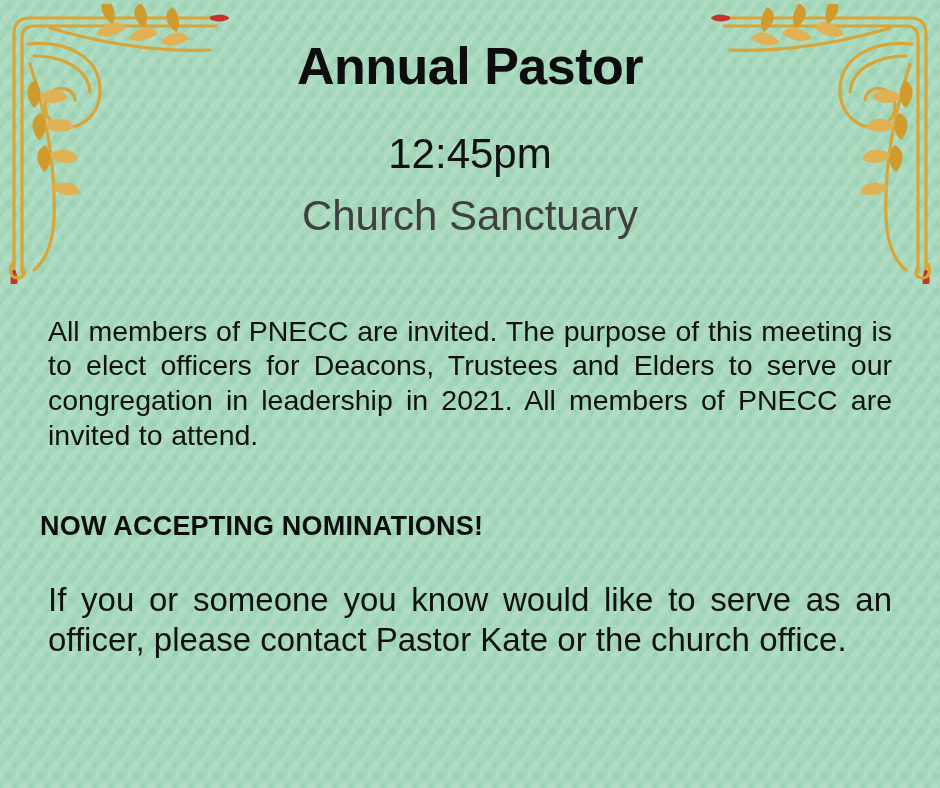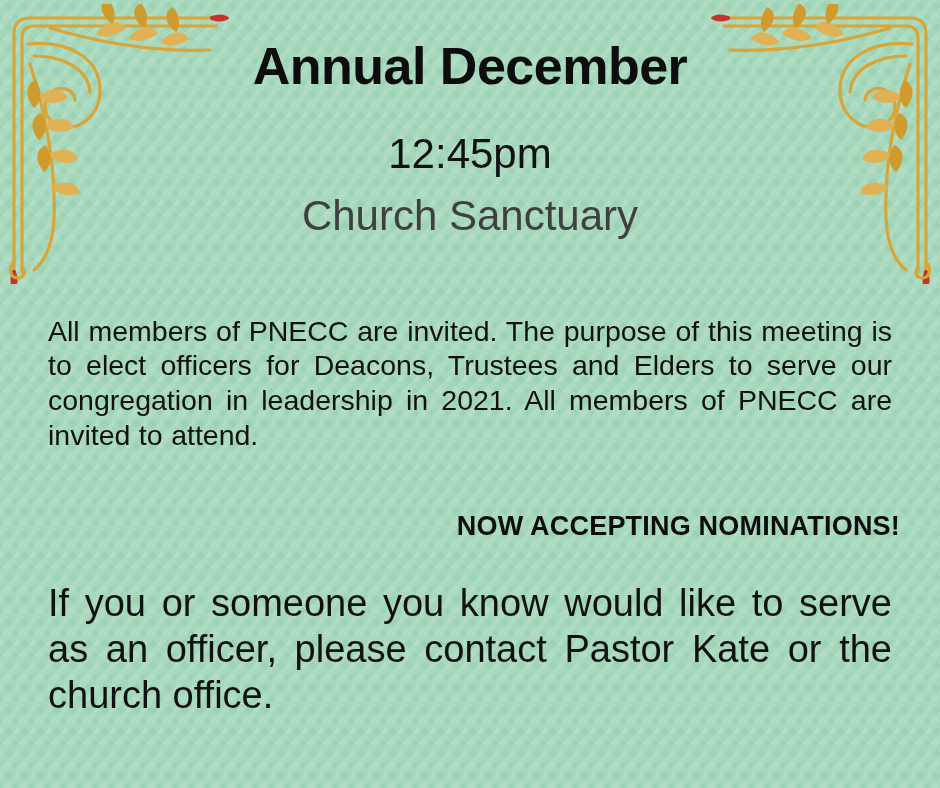--- a/index.html
+++ b/index.html
@@ -92,29 +92,29 @@
     margin: 74px 8px 0 8px;
     font-size: 28.5px;
     line-height: 1.22;
     color: #111;
     text-align: justify;
     text-justify: inter-word;
     word-spacing: 0.02em;
   }
   .nominations {
     margin: 58px 0 0 0;
-    text-align: right;
+    text-align: left;
     font-weight: bold;
     font-size: 27px;
     letter-spacing: 0.2px;
     color: #0d0d0d;
   }
   .closing-para {
     margin: 38px 8px 0 8px;
-    font-size: 38px;
+    font-size: 33px;
     line-height: 1.22;
     color: #111;
     text-align: justify;
     text-justify: inter-word;
   }
 </style>
 </head>
 <body>
 
 <div id="flyer">
@@ -180,21 +180,21 @@
         <path d="M156 38 c 11 -12 24 -13 29 -3 c -12 8 -24 8 -29 3z" fill="#e0b255" stroke="none"></path>
         <path d="M108 20 c -12 -9 -14 -21 -4 -26 c 8 10 8 22 4 26z" fill="#cf9a2e" stroke="none"></path>
         <path d="M140 24 c -12 -9 -13 -20 -3 -25 c 8 10 7 21 3 25z" fill="#cf9a2e" stroke="none"></path>
         <path d="M172 28 c -12 -9 -13 -20 -3 -25 c 8 10 7 21 3 25z" fill="#cf9a2e" stroke="none"></path>
         <path d="M10 258 C 4 264 6 274 14 274 C 20 274 22 268 18 264"></path>
       </g>
     </svg>
   </div>
 
   <div id="content">
-    <h1 class="title">Annual December</h1>
+    <h1 class="title">Annual Pastor</h1>
     <p class="time">12:45pm</p>
     <p class="place">Church Sanctuary</p>
 
     <p class="body-para">All members of PNECC are invited.  The purpose of this meeting is to elect officers for Deacons, Trustees and Elders to serve our congregation in leadership in 2021.  All members of PNECC are invited to attend.</p>
 
     <p class="nominations">NOW ACCEPTING NOMINATIONS!</p>
 
     <p class="closing-para">If you or someone you know would like to serve as an officer, please contact Pastor Kate or the church office.</p>
   </div>
 

